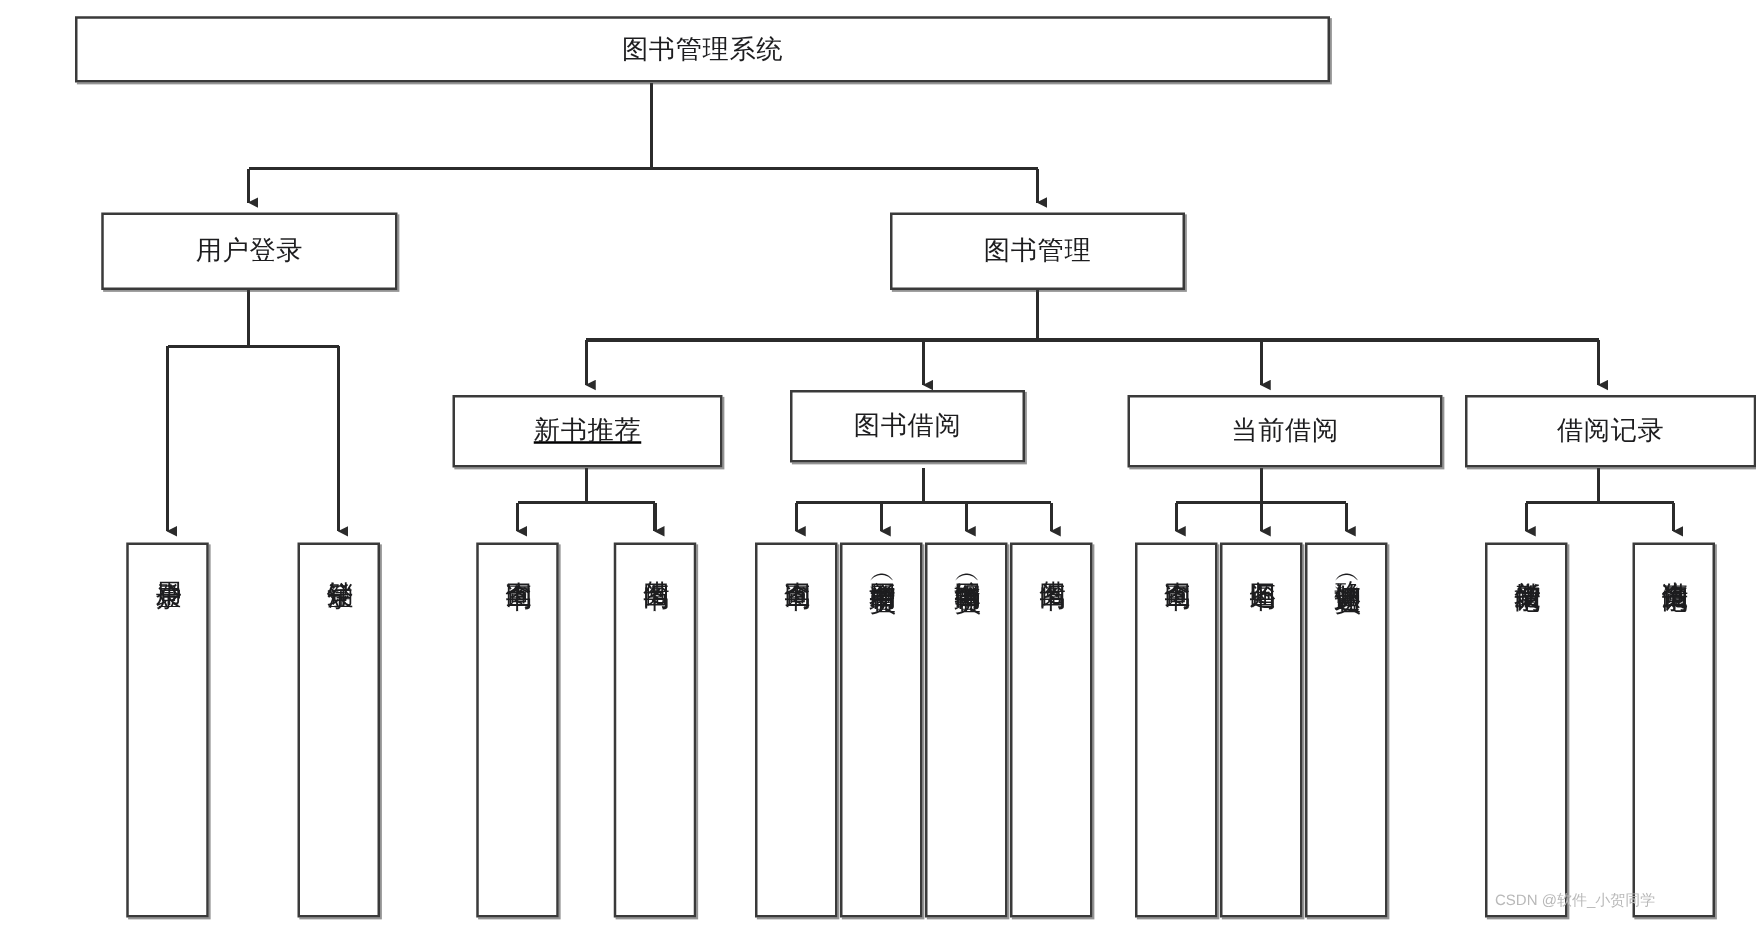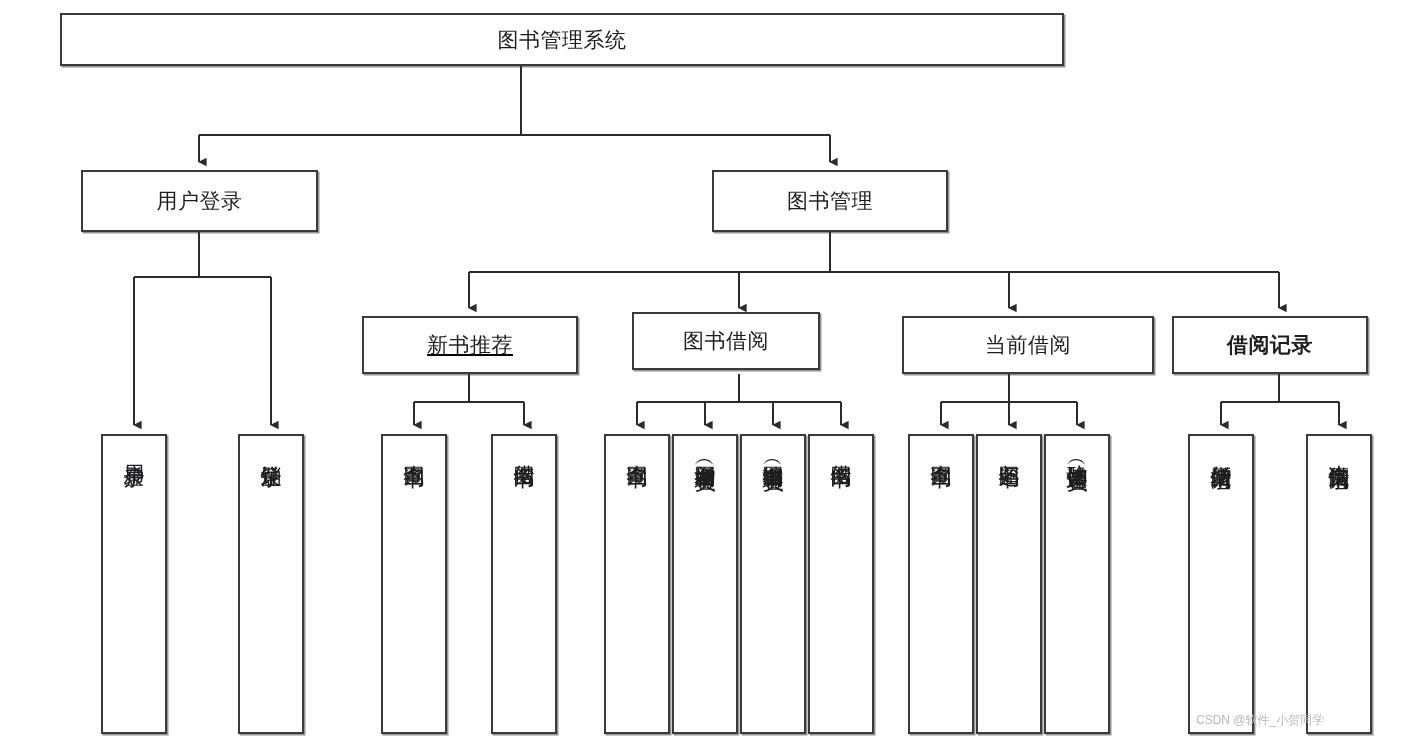--- a/index.html
+++ b/index.html
@@ -146,21 +146,21 @@
   </div>
 
   <div class="node horizontal" style="left:632px; top:312px; width:188px; height:58px;">
     <span class="node-label">图书借阅</span>
   </div>
 
   <div class="node horizontal" style="left:902px; top:316px; width:252px; height:58px;">
     <span class="node-label">当前借阅</span>
   </div>
 
-  <div class="node horizontal" style="left:1172px; top:316px; width:196px; height:58px;font-weight:bold;">
+  <div class="node horizontal" style="left:1172px; top:316px; width:233px; height:58px;">
     <span class="node-label">借阅记录</span>
   </div>
 
   <div class="node vertical" style="left:101px; top:434px; width:66px; height:300px;">
     <span class="node-label">用户登录</span>
   </div>
 
   <div class="node vertical" style="left:238px; top:434px; width:66px; height:300px;">
     <span class="node-label">注销登录</span>
   </div>

